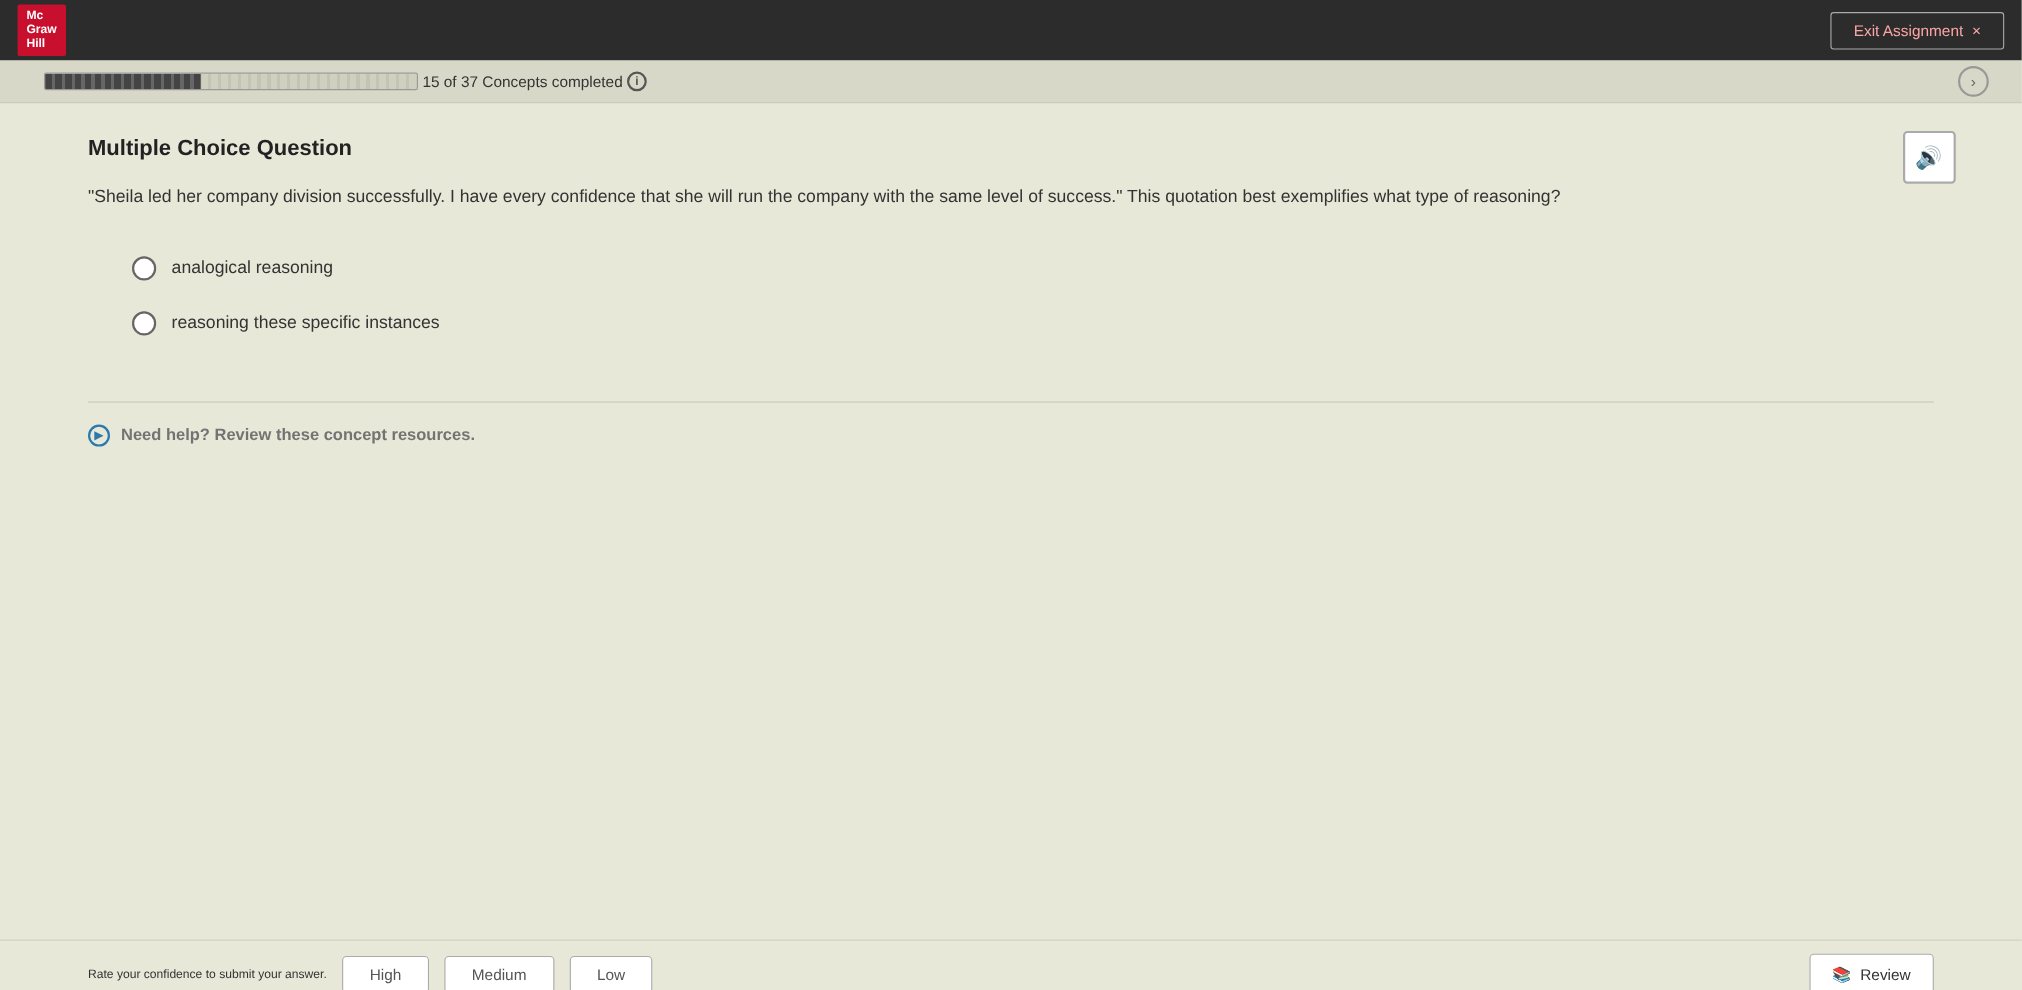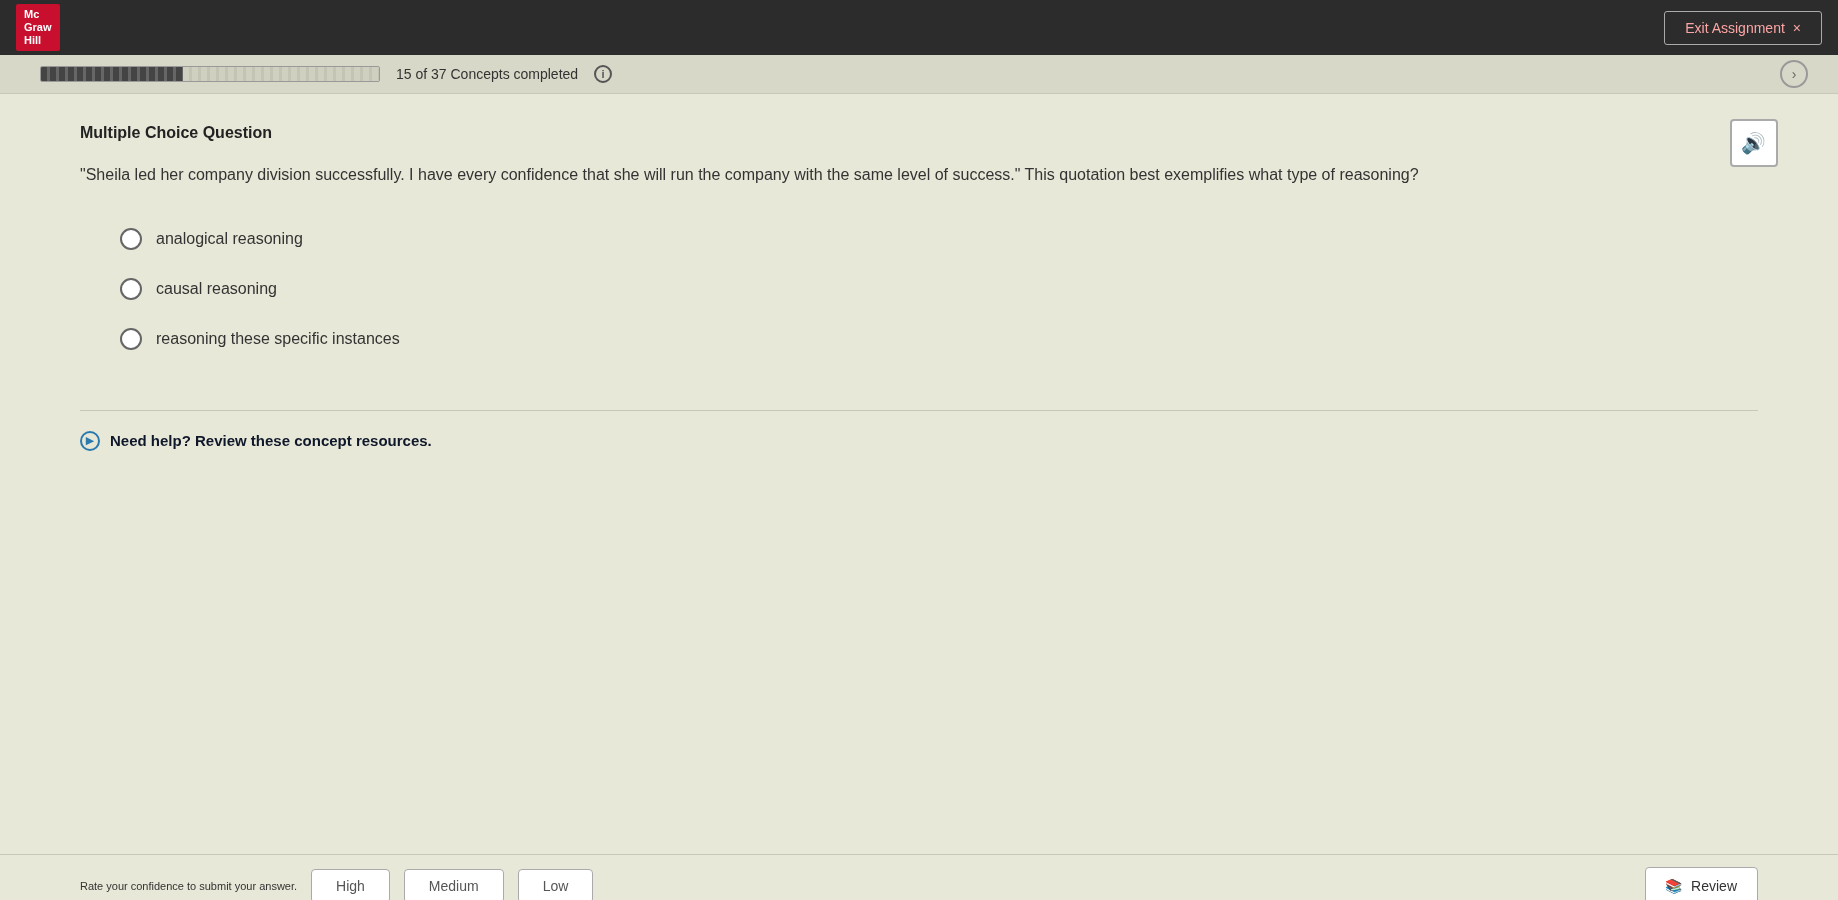--- a/index.html
+++ b/index.html
@@ -41,21 +41,21 @@
       align-items: center;
       gap: 8px;
     }
 
     
     .progress-bar-row {
       background: #d8d8c8;
       padding: 10px 40px;
       display: flex;
       align-items: center;
-      gap: 16px;
+      gap: 4px;
       border-bottom: 1px solid #c8c8b8;
     }
     .progress-text {
       font-size: 14px;
       color: #333;
     }
     .info-icon {
       width: 18px;
       height: 18px;
       border-radius: 50%;
@@ -86,21 +86,21 @@
     }
 
     
     .main-content {
       background: #e8e8d8;
       padding: 30px 80px 20px 80px;
       min-height: 760px;
       position: relative;
     }
     .question-type {
-      font-size: 16px;
+      font-size: 20px;
       font-weight: bold;
       color: #222;
       margin-bottom: 20px;
     }
     .speaker-btn {
       position: absolute;
       top: 25px;
       right: 60px;
       width: 48px;
       height: 48px;
@@ -173,21 +173,21 @@
       display: flex;
       align-items: center;
       justify-content: center;
       color: #2a7aad;
       font-size: 11px;
       cursor: pointer;
     }
     .help-text {
       font-size: 15px;
       font-weight: bold;
-      color: #0f172a;
+      color: #737373;
       cursor: pointer;
     }
 
     
     .footer {
       background: #e8e8d8;
       border-top: 1px solid #c8c8b8;
       padding: 12px 80px;
       display: flex;
       align-items: center;
@@ -291,24 +291,20 @@
     <span>"Sheila led her company division successfully. I have every confidence that she will run the company with the same level of success." This quotation best exemplifies what type of reasoning?</span>
   </div>
 
   <div class="options-list">
 
     <div class="option-item">
       <div class="radio-circle"></div>
       <span class="option-label">analogical reasoning</span>
     </div>
 
-    <div class="option-item">
-      <div class="radio-circle"></div>
-      <span class="option-label">causal reasoning</span>
-    </div>
 
 
     <div class="option-item">
       <div class="radio-circle"></div>
       <span class="option-label">reasoning these specific instances</span>
     </div>
 
   </div>
 
   <hr class="divider">

